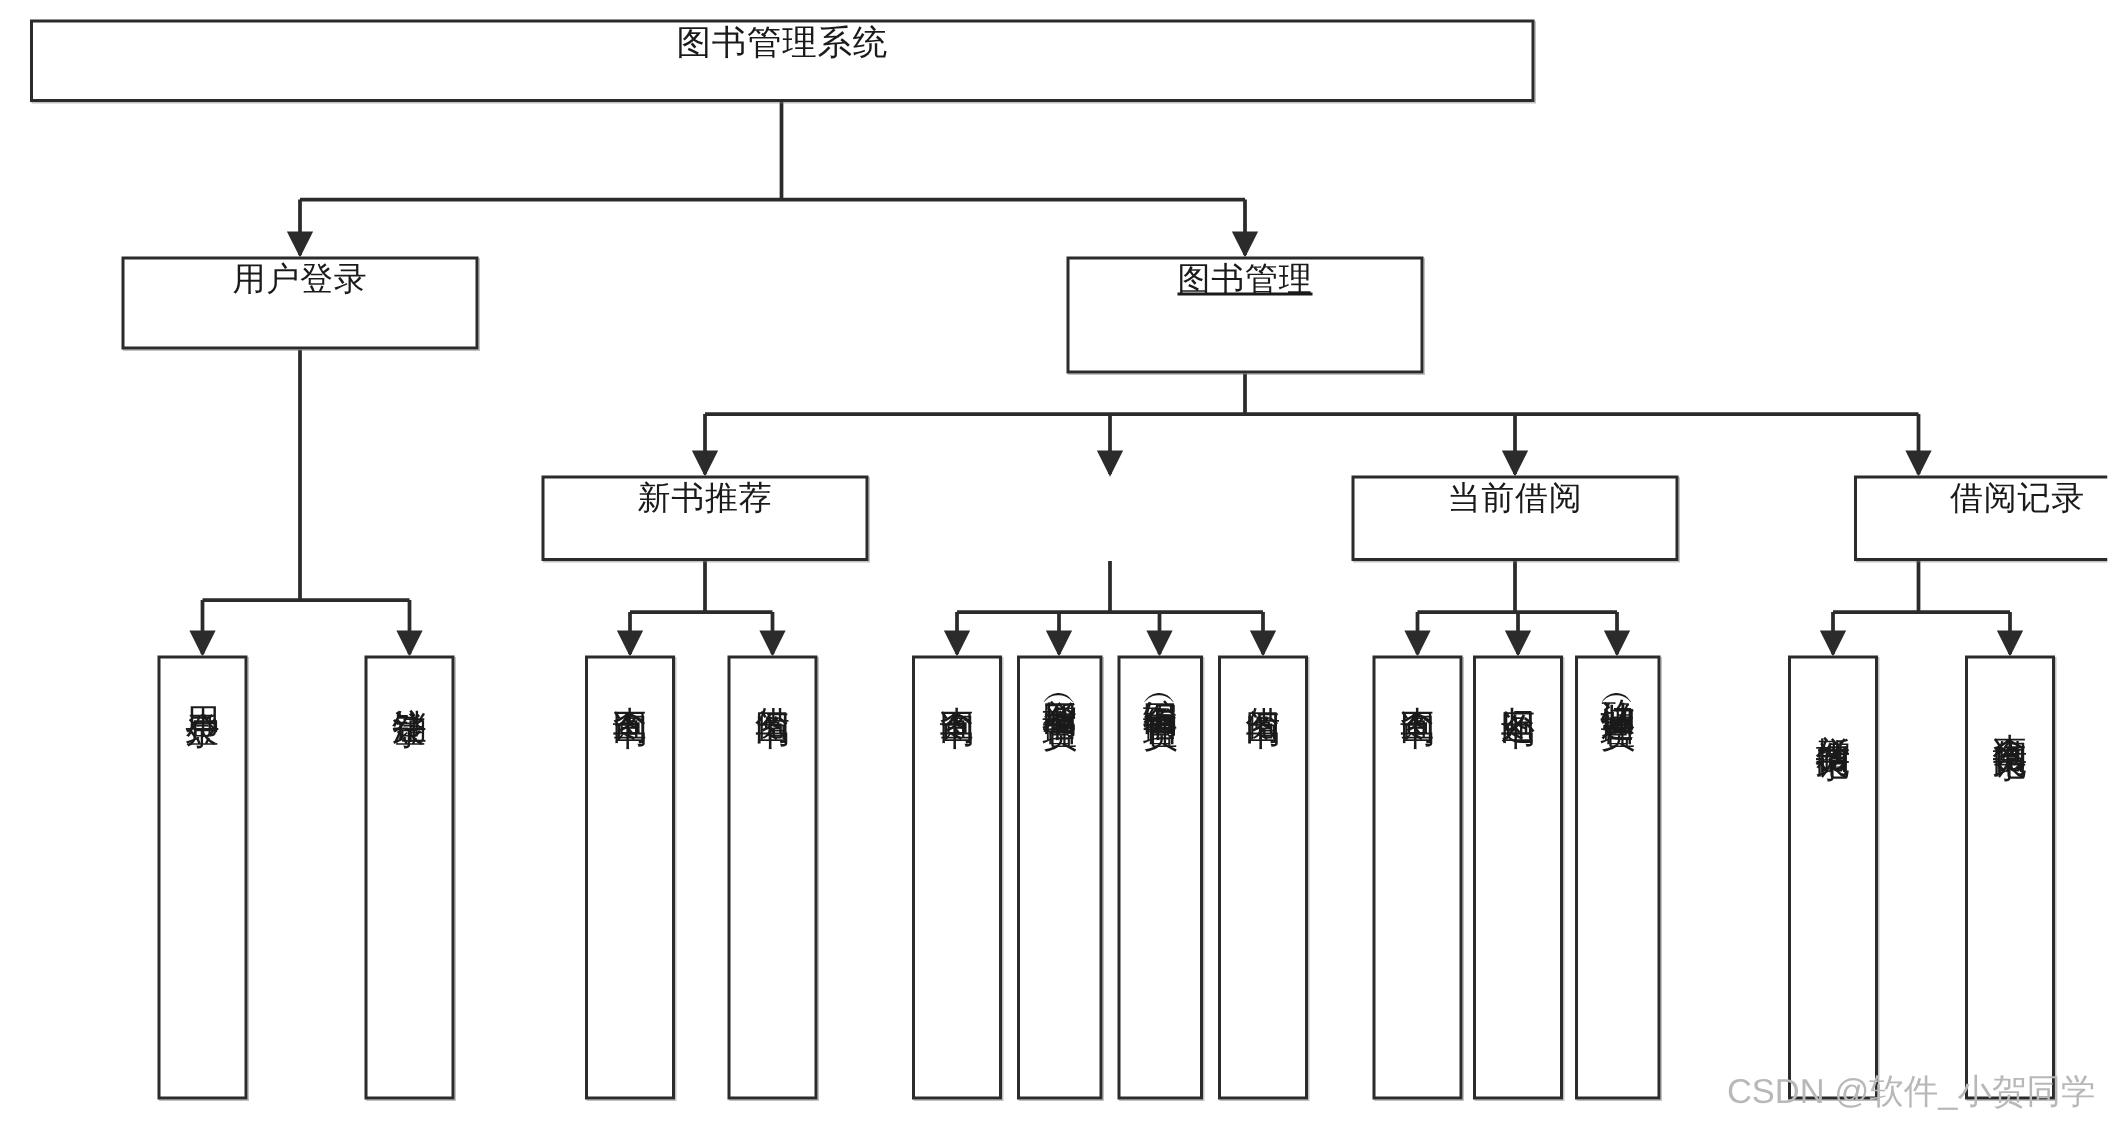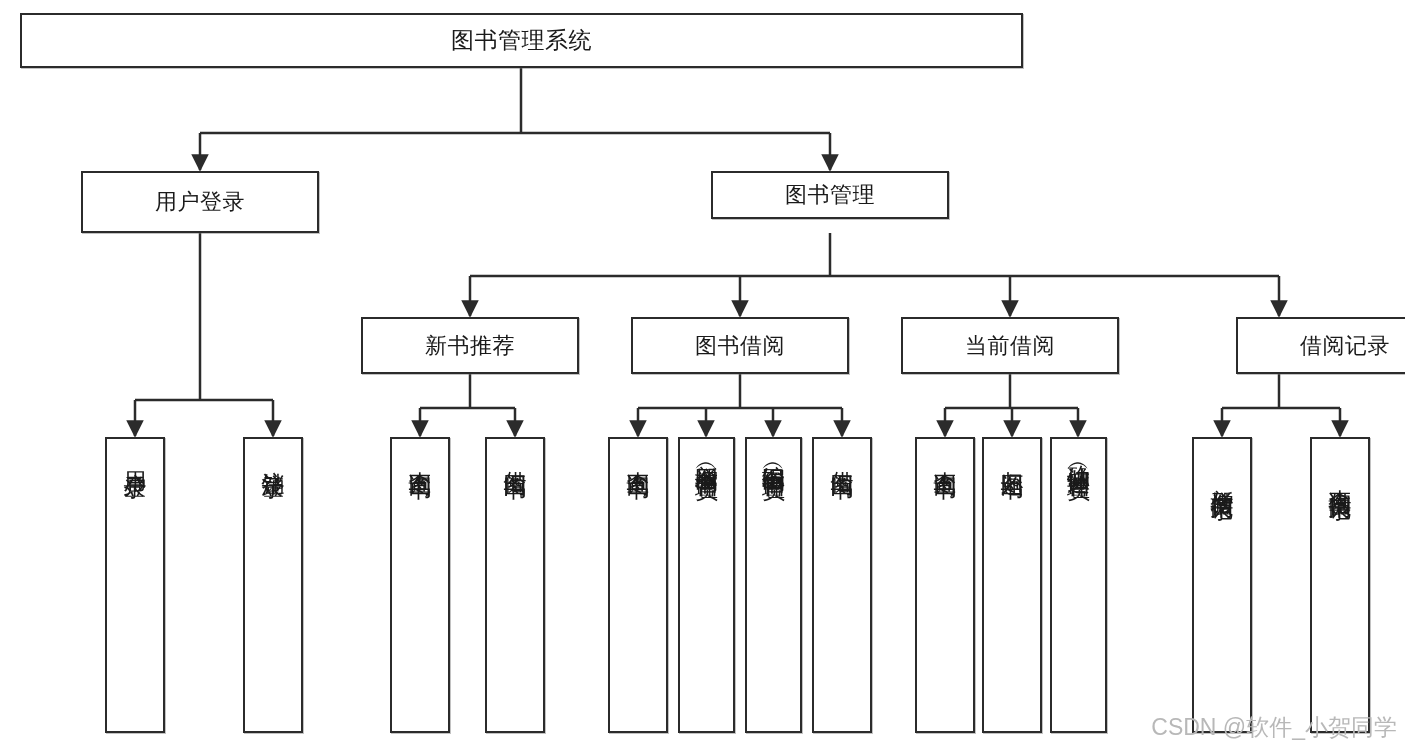--- a/index.html
+++ b/index.html
@@ -24,21 +24,20 @@
     width: 1405px;
     height: 747px;
     pointer-events: none;
   }
   .node {
     position: absolute;
     box-sizing: border-box;
     border: 2px solid #2b2b2b;
     background: #ffffff;
     display: flex;
-    align-items: center;
     justify-content: center;
     color: #1a1a1a;
     box-shadow: 1px 1px 0 rgba(120,120,120,0.45);
   }
   .node .label {
     display: block;
     text-align: center;
     line-height: 1.18;
     letter-spacing: 0.5px;
     white-space: pre;
@@ -117,31 +116,28 @@
   </svg>
 
   <div class="node root horiz" style="left:20px;top:13px;width:1003px;height:55px;">
     <span class="label">图书管理系统</span>
   </div>
 
   <div class="node horiz" style="left:81px;top:171px;width:238px;height:62px;">
     <span class="label">用户登录</span>
   </div>
 
-  <div class="node horiz" style="left:711px;top:171px;width:238px;height:48px;">
+  <div class="node horiz" style="left:711px;top:171px;width:238px;height:78px;text-decoration:underline;">
     <span class="label">图书管理</span>
   </div>
 
   <div class="node horiz" style="left:361px;top:317px;width:218px;height:57px;">
     <span class="label">新书推荐</span>
   </div>
 
-  <div class="node horiz" style="left:631px;top:317px;width:218px;height:57px;">
-    <span class="label">图书借阅</span>
-  </div>
 
   <div class="node horiz" style="left:901px;top:317px;width:218px;height:57px;">
     <span class="label">当前借阅</span>
   </div>
 
   <div class="node horiz" style="left:1236px;top:317px;width:218px;height:57px;">
     <span class="label">借阅记录</span>
   </div>
 
   <div class="node vert" style="left:105px;top:437px;width:60px;height:296px;">

